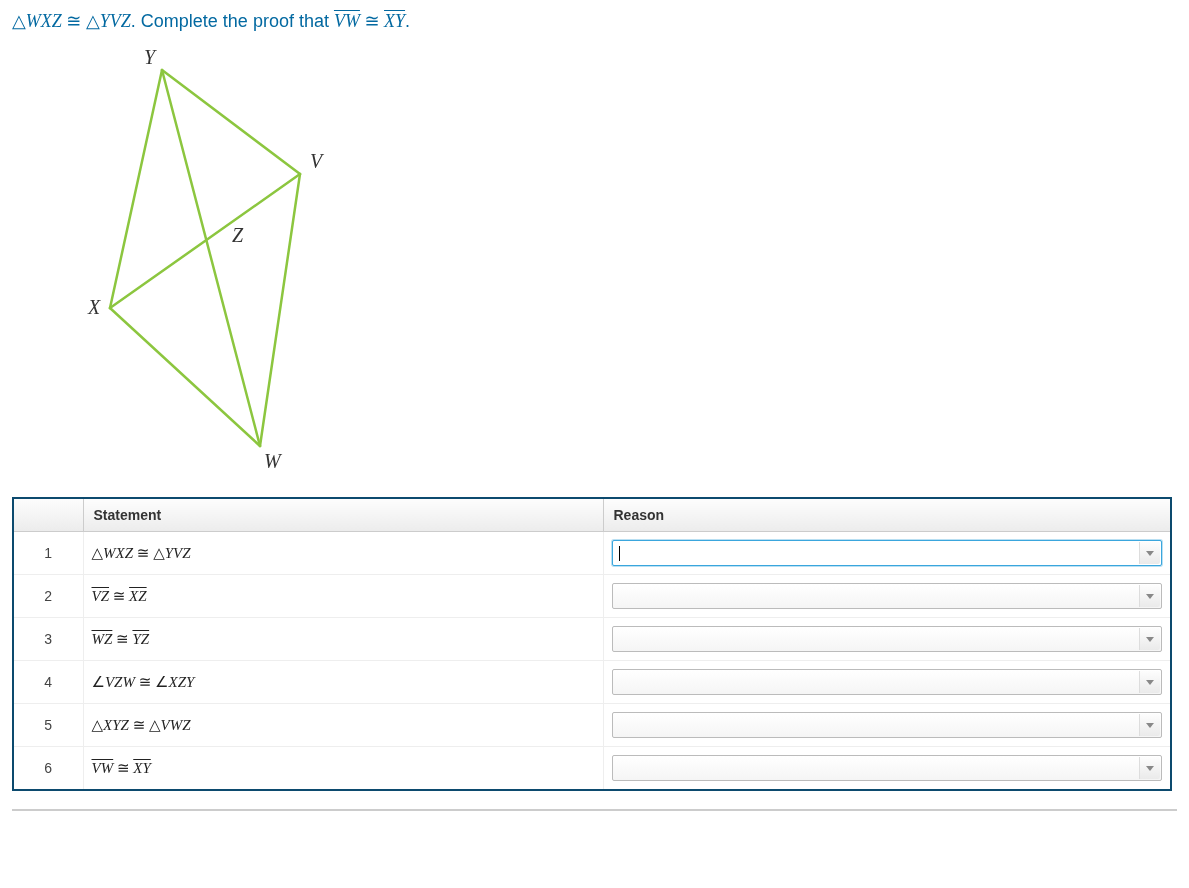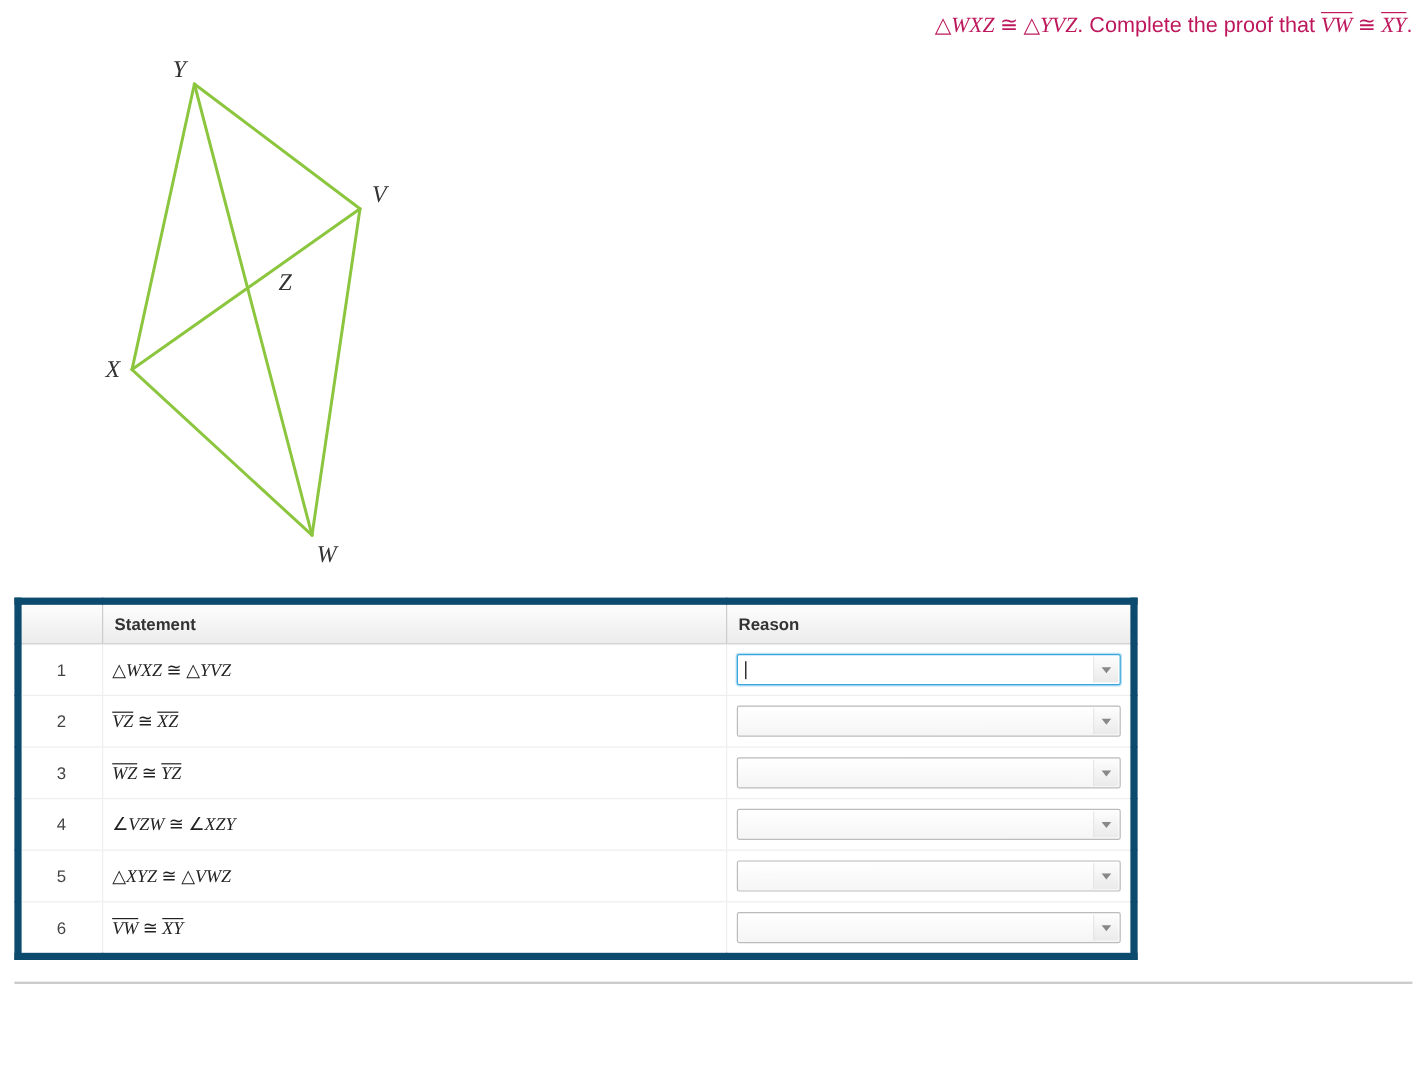--- a/index.html
+++ b/index.html
@@ -5,40 +5,39 @@
   body {
     font-family: Verdana, Arial, sans-serif;
     font-size: 15px;
     color: #333;
     margin: 0;
     padding: 10px 12px;
     background: #fff;
   }
   .problem-text {
     font-size: 18px;
-    color: #be185d;
+    color: #0369a1;
     margin-bottom: 14px;
-    text-align: right;
   }
   .problem-text .math {
     font-style: italic;
     font-family: "Times New Roman", serif;
   }
   .tri { font-style: normal; }
   .ov {
     text-decoration: overline;
     text-decoration-thickness: 1.3px;
   }
   .diagram {
     margin: 8px 0 18px 40px;
   }
   .proof-table {
     border-collapse: collapse;
-    width: 936px;
-    border: 6px solid #0c4a6e;
+    width: 1160px;
+    border: 2px solid #0c4a6e;
     table-layout: fixed;
   }
   .proof-table th {
     background: linear-gradient(#fdfdfd, #ececec);
     text-align: left;
     font-weight: bold;
     font-size: 14px;
     padding: 8px 10px;
     border: 1px solid #ccc;
     color: #333;

